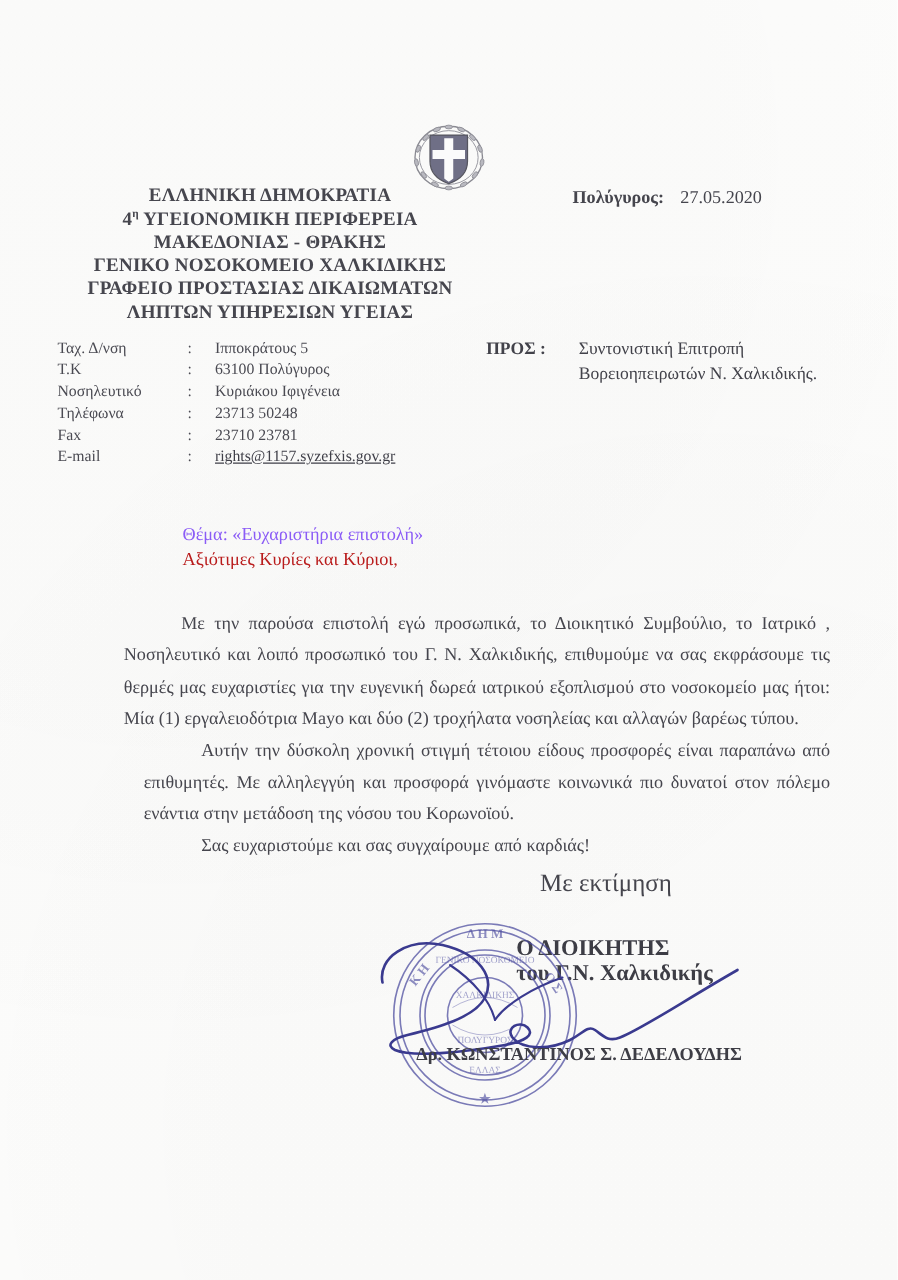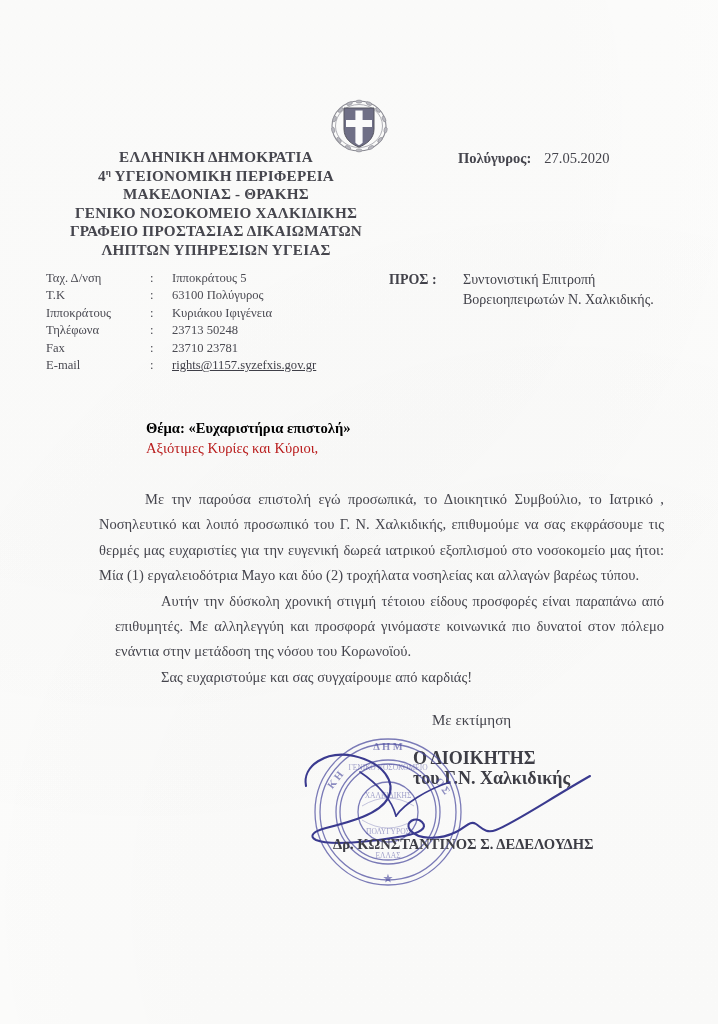--- a/index.html
+++ b/index.html
@@ -116,22 +116,22 @@
     margin-left: 74px;
     white-space: nowrap;
   }
 
   
   .subject {
     position: absolute;
     left: 146px;
     top: 420px;
     font-size: 14.6px;
-    font-weight: bold;
-    color: #000000;
+    font-weight: normal;
+    color: #8b5cf6;
   }
 
   
   .salutation {
     position: absolute;
     left: 146px;
     top: 440px;
     font-size: 14.6px;
     color: #b91c1c;
   }
@@ -150,22 +150,22 @@
   .body-block p {
     margin: 0 0 0 0;
     text-indent: 46px;
   }
   .body-block p + p { margin-top: 0; margin-left: 16px; }
 
   
   .closing {
     position: absolute;
     left: 432px;
-    top: 712px;
-    font-size: 15px;
+    top: 696px;
+    font-size: 20px;
     color: #45454d;
   }
   .signer-title {
     position: absolute;
     left: 413px;
     top: 748px;
     font-size: 18px;
     font-weight: bold;
     line-height: 20px;
     color: #3d3d45;
@@ -254,21 +254,21 @@
         <td class="lab">Ταχ. Δ/νση</td>
         <td class="sep">:</td>
         <td>Ιπποκράτους 5</td>
       </tr>
       <tr>
         <td class="lab">Τ.Κ</td>
         <td class="sep">:</td>
         <td>63100 Πολύγυρος</td>
       </tr>
       <tr>
-        <td class="lab">Ιπποκράτους</td>
+        <td class="lab">Νοσηλευτικό</td>
         <td class="sep">:</td>
         <td>Κυριάκου Ιφιγένεια</td>
       </tr>
       <tr>
         <td class="lab">Τηλέφωνα</td>
         <td class="sep">:</td>
         <td>23713 50248</td>
       </tr>
       <tr>
         <td class="lab">Fax</td>

